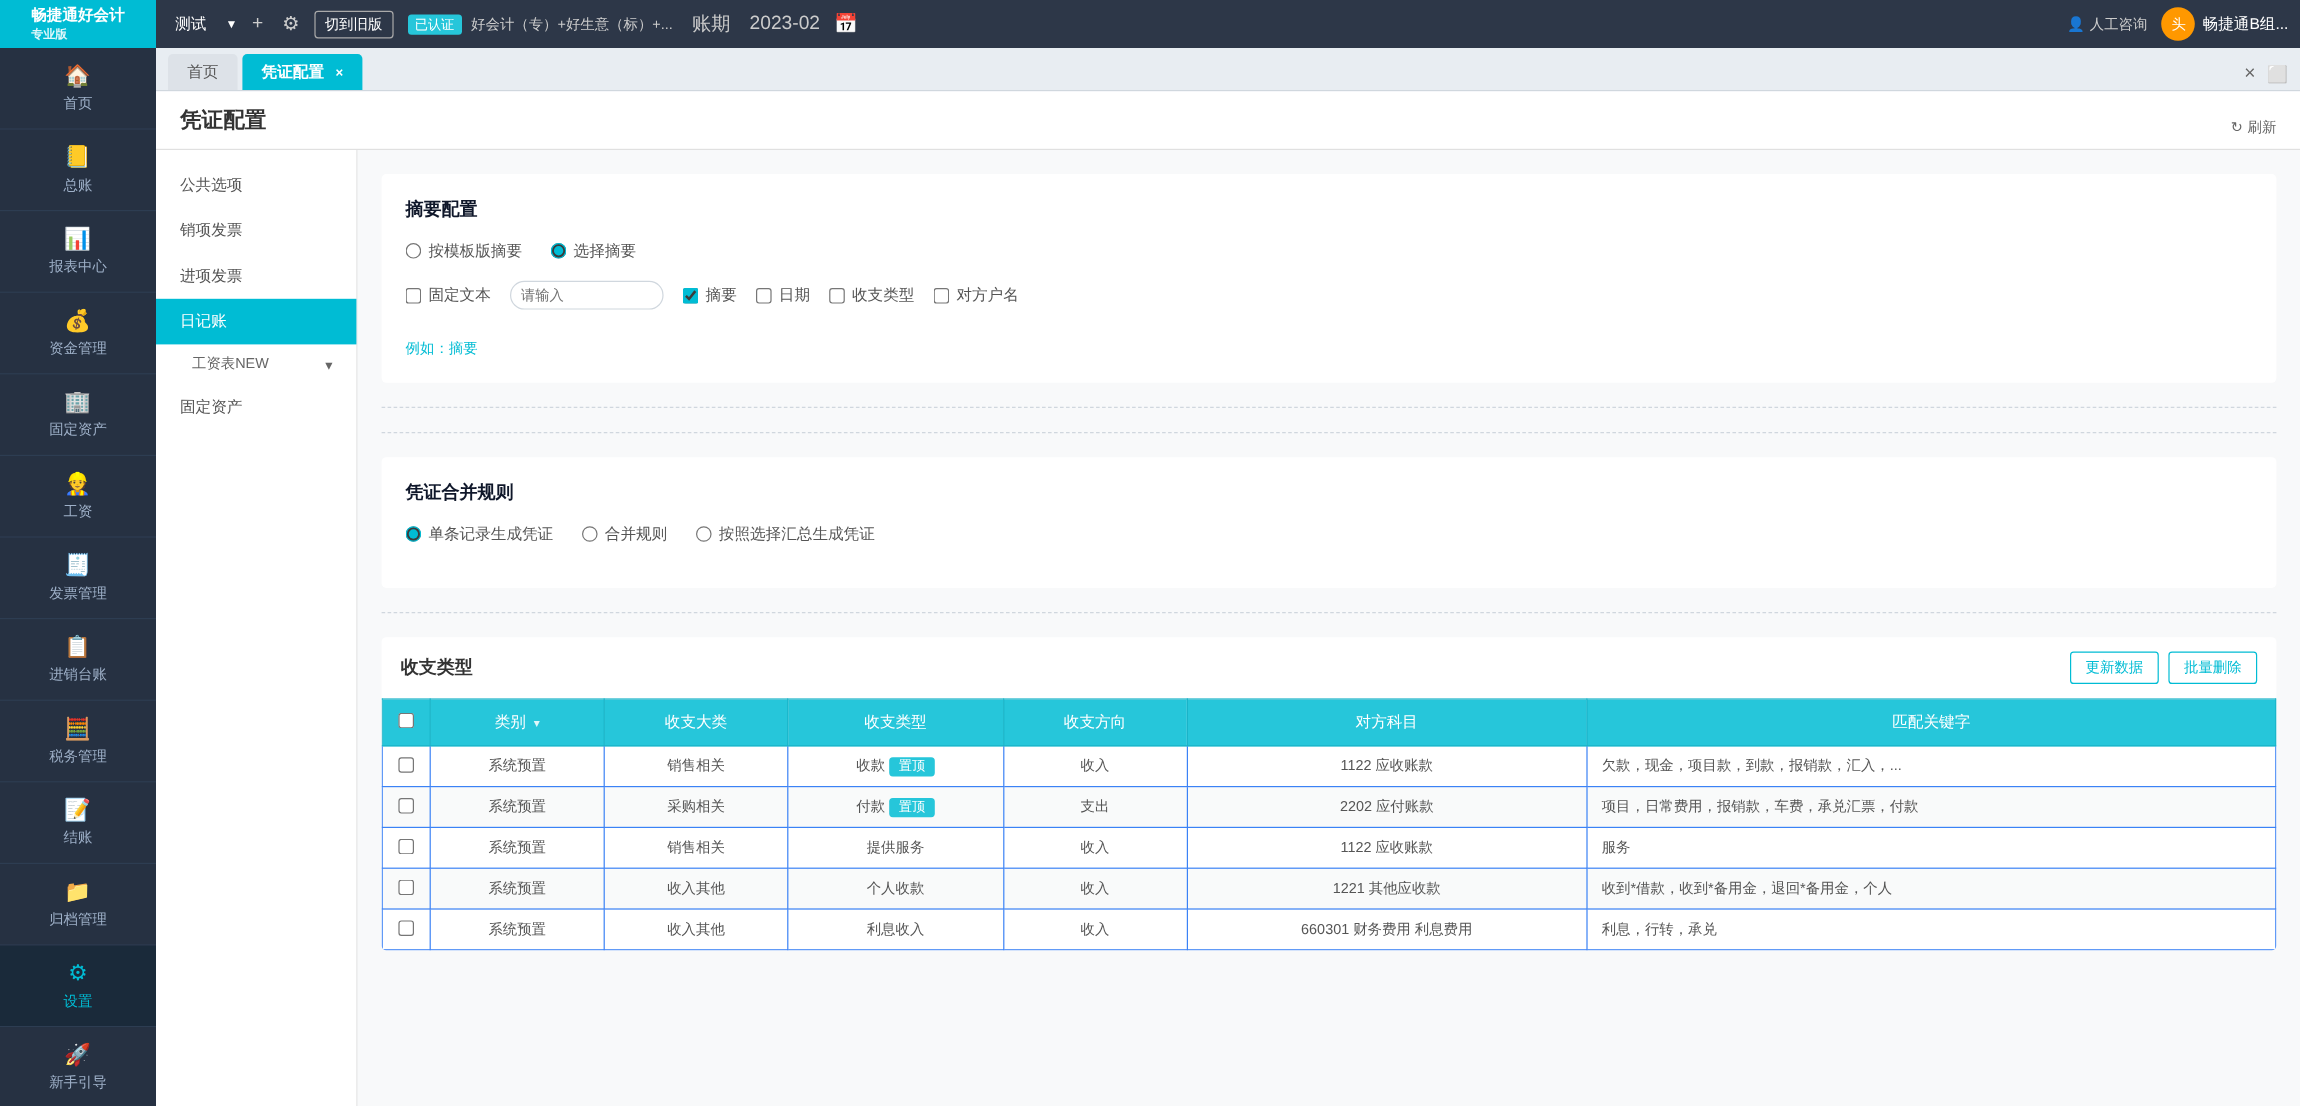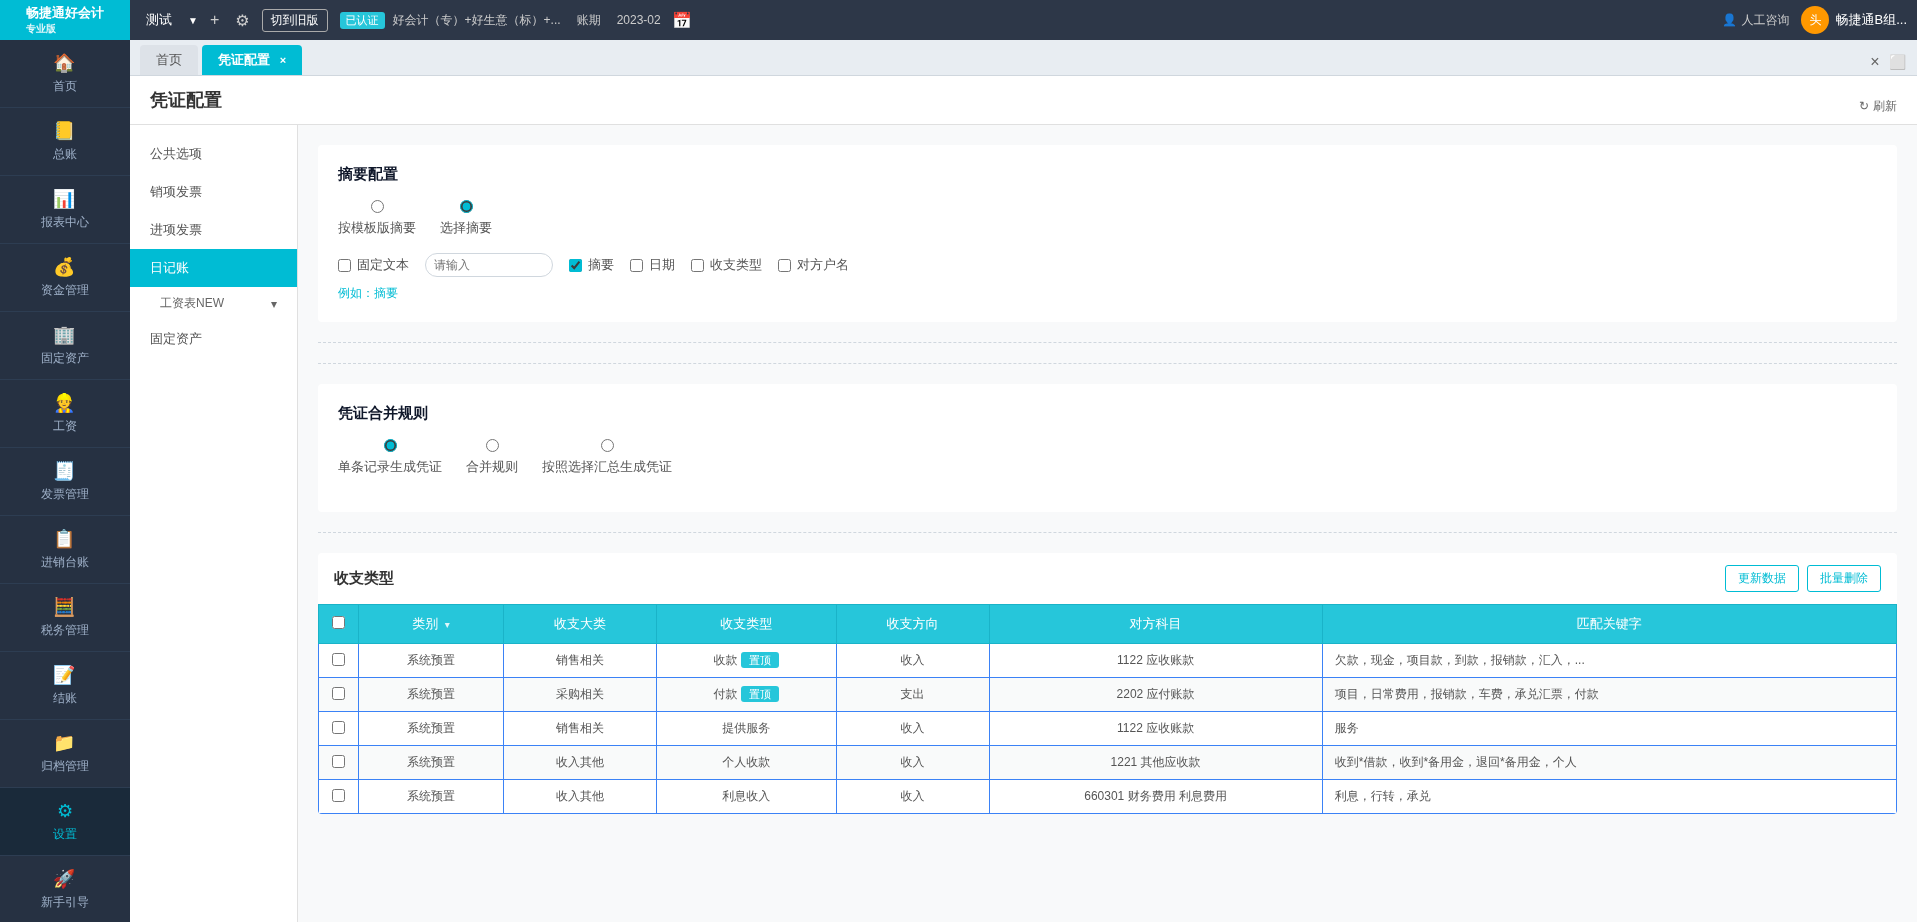--- a/index.html
+++ b/index.html
@@ -65,21 +65,21 @@
       font-size: 11px;
       color: #fff;
       margin-left: 4px;
     }
     .top-header .tag-info {
       color: #ccc;
       font-size: 12px;
     }
     .top-header .period {
       color: #ccc;
-      font-size: 12px;
+      font-size: 16px;
       margin-left: 8px;
     }
     .top-header .right-actions {
       margin-left: auto;
       display: flex;
       align-items: center;
       gap: 12px;
     }
     .top-header .consult-btn {
       display: flex;
@@ -270,39 +270,37 @@
 
     
     .radio-group {
       display: flex;
       align-items: center;
       gap: 24px;
       margin-bottom: 16px;
     }
     .radio-label {
       display: flex;
-      align-items: center;
       gap: 6px;
       font-size: 13px;
       color: #555;
       cursor: pointer;
-      flex-direction: column;
     }
     .radio-input {
       accent-color: #00bcd4;
       cursor: pointer;
     }
 
     
     .checkbox-row {
       display: flex;
       align-items: center;
       gap: 16px;
       flex-wrap: wrap;
-      margin-bottom: 8px;
+      margin-bottom: 24px;
     }
     .checkbox-label {
       display: flex;
       align-items: center;
       gap: 6px;
       font-size: 13px;
       color: #555;
       cursor: pointer;
     }
     .checkbox-input {

